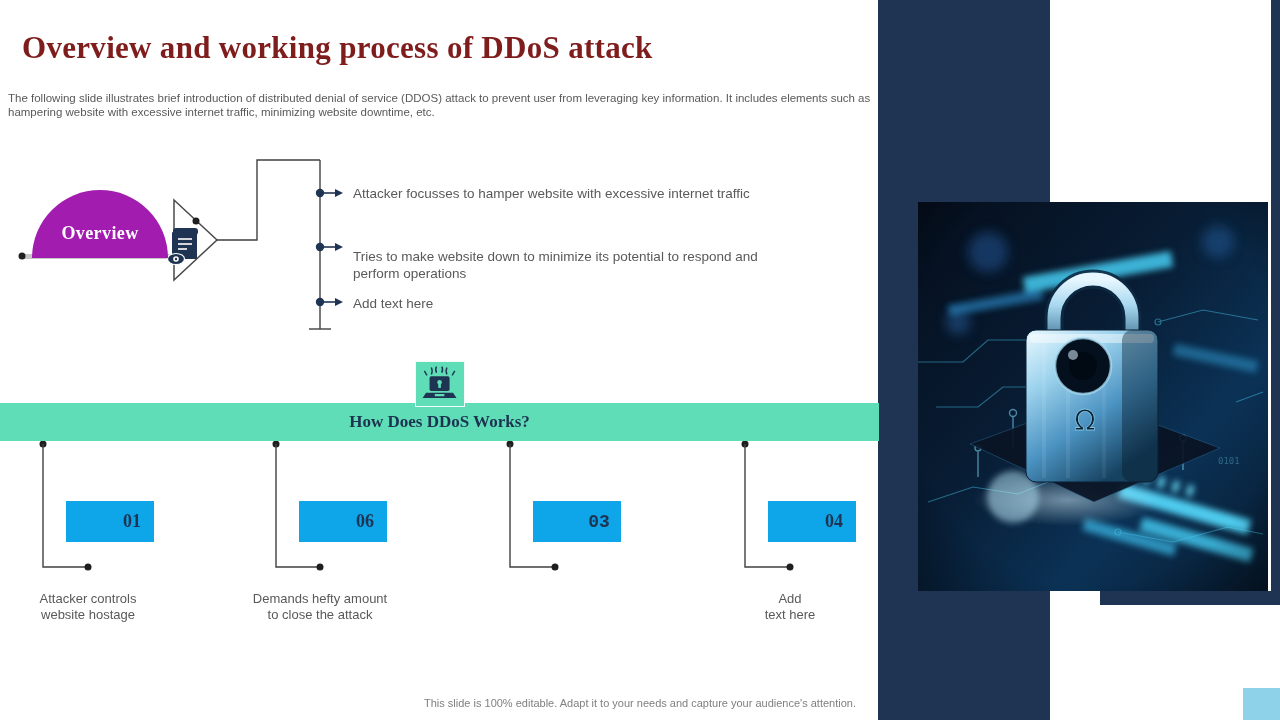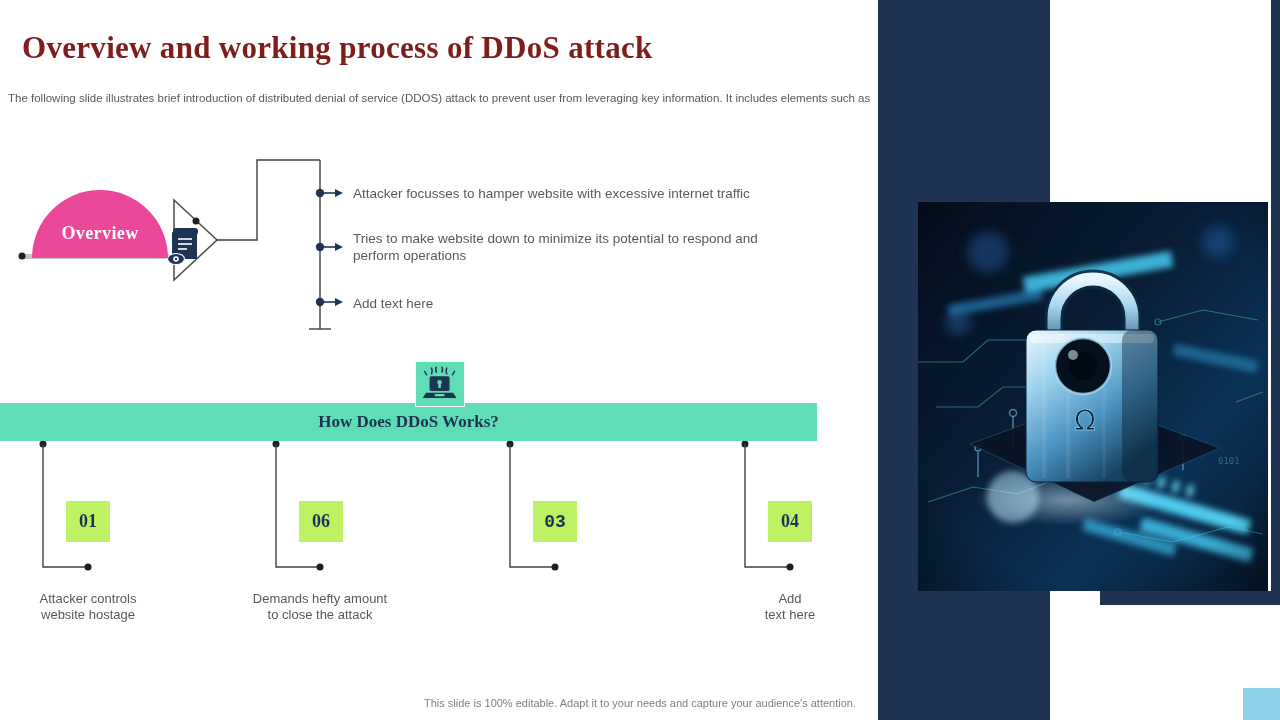--- a/index.html
+++ b/index.html
@@ -3,54 +3,55 @@
 <meta charset="utf-8">
 <style>
   html,body{margin:0;padding:0;background:#e9e9e9;}
   .slide{position:relative;width:1280px;height:720px;background:#ffffff;overflow:hidden;
          font-family:"Liberation Sans",sans-serif;}
   .abs{position:absolute;}
   .title{left:22px;top:30px;font-family:"Liberation Serif",serif;font-weight:bold;
          font-size:31px;color:#7f1d1d;letter-spacing:.3px;z-index:3;}
   .subtitle{left:8px;top:91px;font-size:11.5px;line-height:14px;color:#595959;z-index:3;white-space:nowrap;}
   .lineart{left:0;top:0;width:1280px;height:720px;z-index:2;pointer-events:none;}
-  .dome{left:32px;top:190px;width:136px;height:68px;background:#ec4899;
+  .dome{left:32px;top:190px;width:136px;height:68px;background:#a21caf;
         border-radius:136px 136px 0 0;z-index:3;display:flex;align-items:flex-end;justify-content:center;}
   .dome span{font-family:"Liberation Serif",serif;font-weight:bold;font-size:18px;color:#ffffff;
         margin-bottom:14px;letter-spacing:.4px;}
   .bullet{color:#595959;font-size:13.5px;line-height:17px;z-index:3;}
   .b0{left:353px;top:185px;width:470px;}
-  .b1{left:353px;top:230px;width:475px;white-space:pre-line;}
+  .b1{left:353px;top:248px;width:475px;white-space:pre-line;}
   .b2{left:353px;top:295px;width:300px;}
   .icon-square{left:415px;top:361px;width:50px;height:46px;background:#5eddb6;
         border:1.5px solid rgba(255,255,255,.9);box-sizing:border-box;z-index:4;
         display:flex;align-items:center;justify-content:center;}
-  .banner{left:0;top:403px;width:817px;height:38px;background:#5eddb6;z-index:3;
+  .banner{left:0;top:403px;width:879px;height:38px;background:#5eddb6;z-index:3;
         display:flex;align-items:center;justify-content:center;}
   .banner span{font-family:"Liberation Serif",serif;font-weight:bold;font-size:17px;color:#1c3250;}
-  .numbox{top:501px;width:44px;height:41px;background:#bef264;z-index:3;
+  .numbox{top:501px;width:44px;height:41px;background:#0ea5e9;z-index:3;
         display:flex;align-items:center;justify-content:center;
-        font-family:"Liberation Serif",serif;font-weight:bold;font-size:18px;color:#1e3452;}
+        font-family:"Liberation Serif",serif;font-weight:bold;font-size:18px;color:#1e3452;padding-left:44px;}
   .step-text{top:591px;width:180px;text-align:center;font-size:13px;line-height:15.5px;
         color:#595959;white-space:pre-line;z-index:3;}
   .navy-col{left:878px;top:0;width:172px;height:720px;background:#1e3452;z-index:1;}
   .navy-strip{left:1271px;top:0;width:9px;height:605px;background:#1e3452;z-index:1;}
   .navy-bar{left:1100px;top:591px;width:180px;height:14px;background:#1e3452;z-index:1;}
   .photo{left:918px;top:202px;width:350px;height:389px;z-index:2;}
   .corner-sq{left:1243px;top:688px;width:37px;height:32px;background:#8ed2ea;z-index:2;}
   .footer{left:400px;top:697px;width:480px;text-align:center;font-size:11px;color:#808080;z-index:3;}
 </style>
 </head>
 <body>
 
 <div class="slide">
 
   <div class="abs title">Overview and working process of DDoS attack</div>
   <div class="abs subtitle">
     <div>The following slide illustrates brief introduction of distributed denial of service (DDOS) attack to prevent user from leveraging key information. It includes elements such as</div>
+    <div>hampering website with excessive internet traffic, minimizing website downtime, etc.</div>
   </div>
 
   <svg class="abs lineart" viewBox="0 0 1280 720">
 
     <rect x="22" y="254" width="158" height="5" fill="#c6c6c6"></rect>
     <circle cx="22" cy="256" r="3.5" fill="#1f1f1f"></circle>
 
     <polygon points="174,200 217,240 174,280" fill="#ffffff" stroke="#4a4a4a" stroke-width="1.5"></polygon>
     <circle cx="196" cy="221" r="3.5" fill="#1f1f1f"></circle>
 

